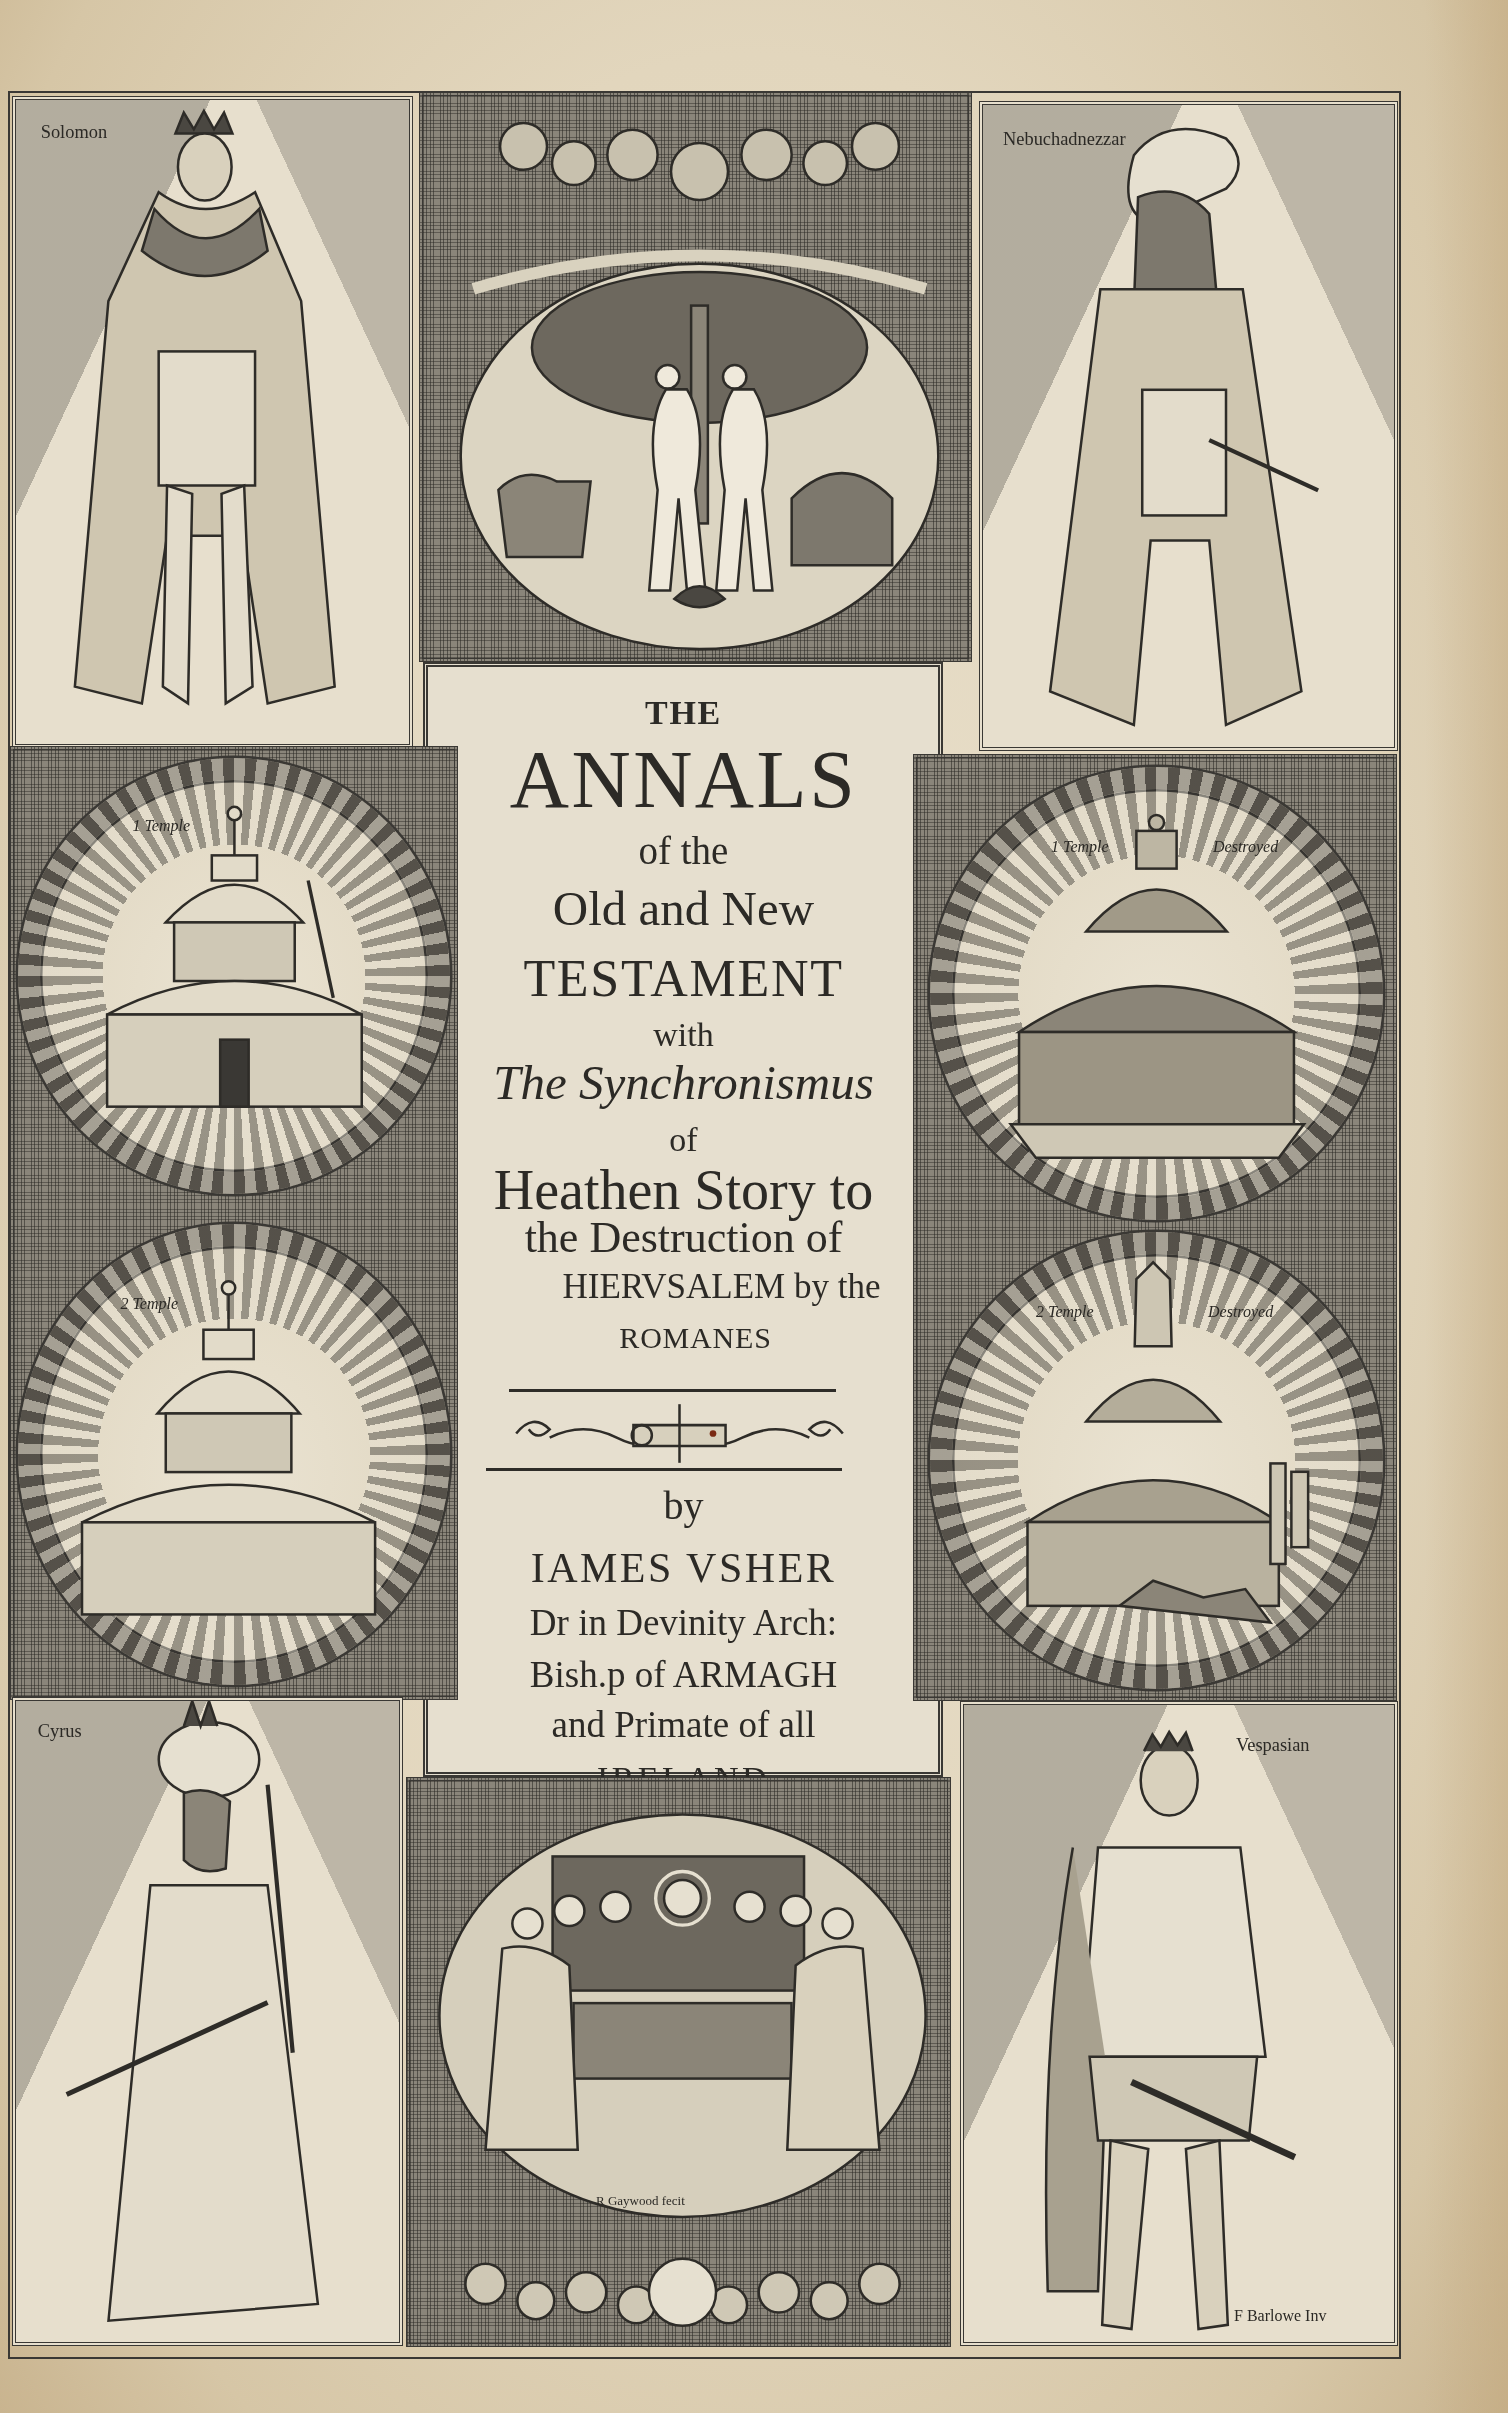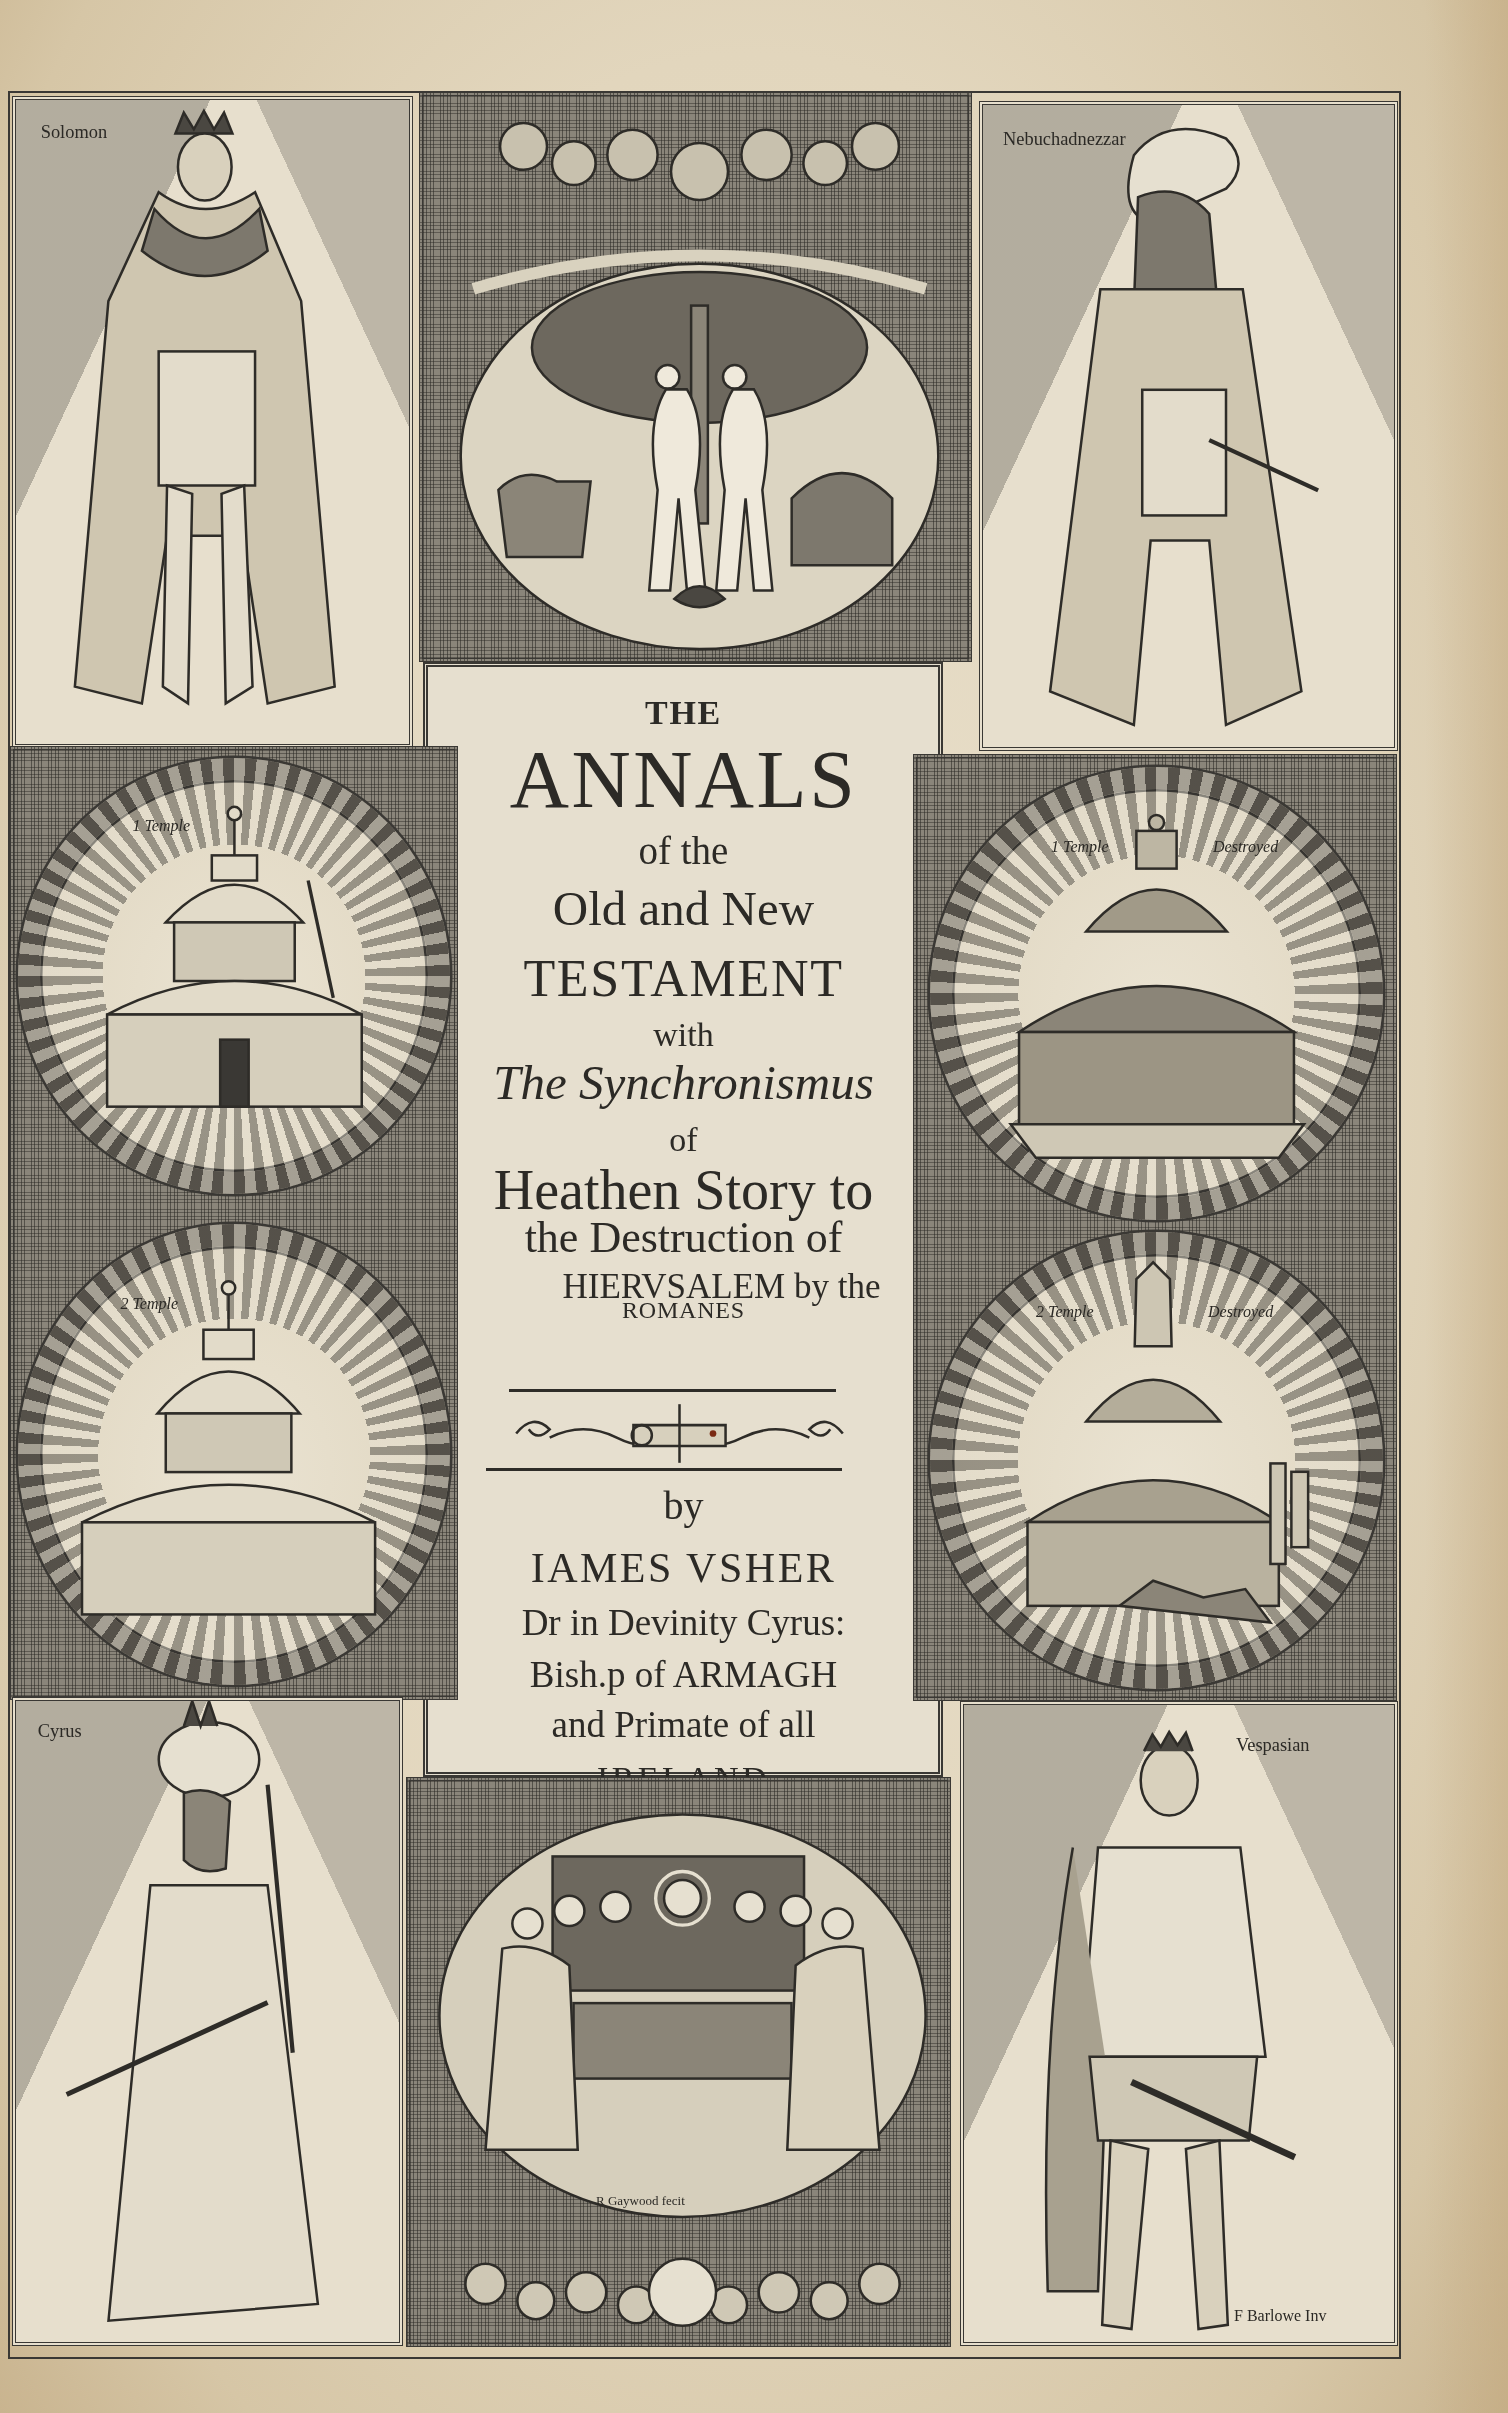--- a/index.html
+++ b/index.html
@@ -47,21 +47,21 @@
   .t-annals { top:-12.6px; font-size:82px; letter-spacing:2.5px; }
   .t-ofthe { top:82px; font-size:39px; }
   .t-oldnew { top:134px; font-size:49px; }
   .t-testament { top:203px; font-size:52px; letter-spacing:1.7px; }
   .t-with { top:270px; font-size:34px; }
   .t-synch { top:308px; font-size:49px; font-style:italic; }
   .t-of { top:375px; font-size:34px; }
   .t-heathen { top:412px; font-size:56px; }
   .t-destruction { top:466px; font-size:44px; }
   .t-hierusalem { top:521px; font-size:35px;margin-left:38px; }
-  .t-romanes { top:551px; font-size:24px; letter-spacing:0.8px; }
+  .t-romanes { top:575px; font-size:30px; letter-spacing:0.8px;padding-left:12px; }
   .rule { position:absolute; height:2.5px; background:#2e2c28; }
   .ornament { position:absolute; }
   .t-by { top:736px; font-size:40px; }
   .t-author { top:798px; font-size:42px; letter-spacing:2.5px; }
   .t-degree { top:855px; font-size:37px; }
   .t-bishop { top:907px; font-size:37px; }
   .t-primate { top:957px; font-size:37px; }
   .t-ireland { top:1014px; font-size:34px; letter-spacing:3.4px; }
 </style>
 </head>
@@ -213,21 +213,21 @@
       <path d="M170 30 l110 0 l0 25 l-110 0 z" fill="#d7d0bd"></path>
       <circle cx="180" cy="42" r="12"></circle>
       <line x1="225" y1="5" x2="225" y2="75"></line>
     </g>
     <circle cx="265" cy="40" r="4" fill="#7a2a14"></circle>
   </svg>
   <div class="rule" style="left:28.5px;top:722px;width:356px;"></div>
 
   <div class="tline t-by">by</div>
   <div class="tline t-author">IAMES VSHER</div>
-  <div class="tline t-degree">Dr in Devinity Cyrus:</div>
+  <div class="tline t-degree">Dr in Devinity Arch:</div>
   <div class="tline t-bishop">Bish.p of ARMAGH</div>
   <div class="tline t-primate">and Primate of all</div>
   <div class="tline t-ireland">IRELAND</div>
 </div>
 
 <div class="panel figure" style="left:11.7px;top:1697px;width:391px;height:649px;">
   <div class="hatch-wedge"></div>
   <span class="caption" style="left:22px;top:20px;">Cyrus</span>
   <svg width="391" height="649" viewBox="0 0 466 775">
     <g fill="#d9d1bd" stroke="#2e2c28" stroke-width="3">

